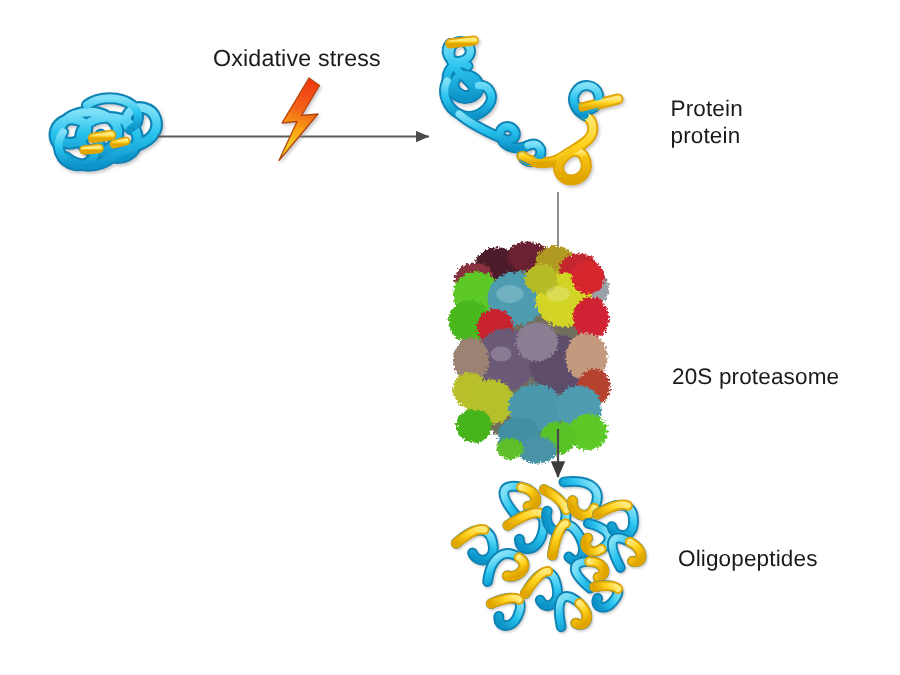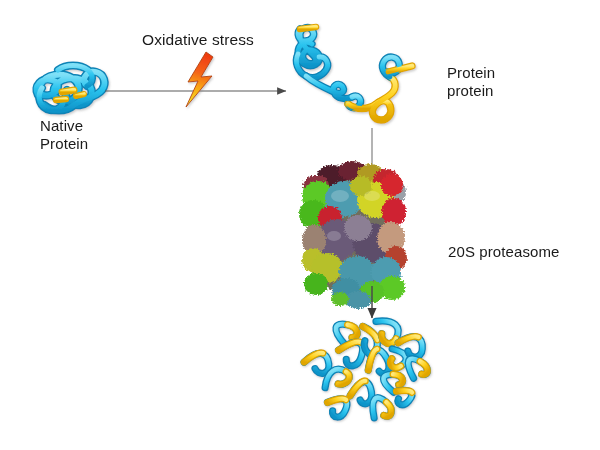--- a/index.html
+++ b/index.html
@@ -324,20 +324,20 @@
           <path d="M-8,4.199999999999999 C-2.88,-10.2 3.2,-11.399999999999999 6.72,-1.44 C9.6,6.6000000000000005 3.2,11.399999999999999 -0.32,6.24" fill="none" stroke="#0b84b6" stroke-width="7.2" stroke-linecap="round" stroke-linejoin="round"></path>
           <path d="M-8,4.199999999999999 C-2.88,-10.2 3.2,-11.399999999999999 6.72,-1.44 C9.6,6.6000000000000005 3.2,11.399999999999999 -0.32,6.24" fill="none" stroke="url(#cyanGrad)" stroke-width="4.6" stroke-linecap="round" stroke-linejoin="round"></path>
           <path d="M-8,4.199999999999999 C-4.8,-3.5999999999999996 -1.6,-8.399999999999999 0.96,-8.64" fill="none" stroke="#e0a500" stroke-width="7" stroke-linecap="round" stroke-linejoin="round"></path>
           <path d="M-8,4.199999999999999 C-4.8,-3.5999999999999996 -1.6,-8.399999999999999 0.96,-8.64" fill="none" stroke="url(#yellowGrad)" stroke-width="4.4" stroke-linecap="round" stroke-linejoin="round"></path>
         </g>
       </g>
   </svg>
 
   <div class="label" id="label-oxidative-stress">Oxidative stress</div>
 
-  <div class="label" id="label-native-protein"><span>Native</span><br><span>Protein</span></div>
 
   <div class="label" id="label-unfolded-protein"><span>Protein</span><br><span>protein</span></div>
 
   <div class="label" id="label-20s-proteasome">20S proteasome</div>
 
+  <div class="label" id="label-oligopeptides">Oligopeptides</div>
 
 </div>
 
 </body></html>

